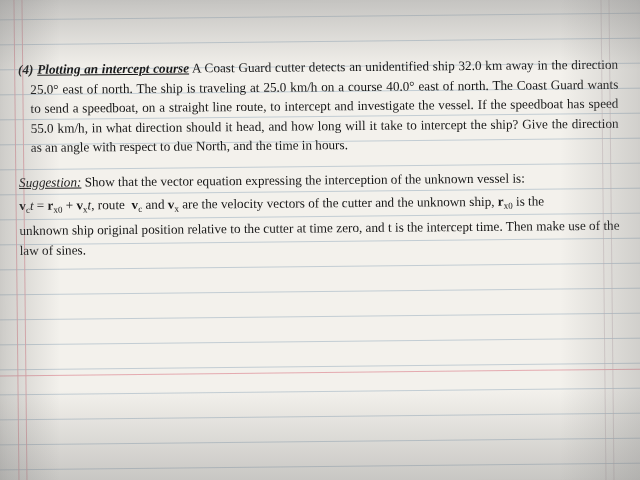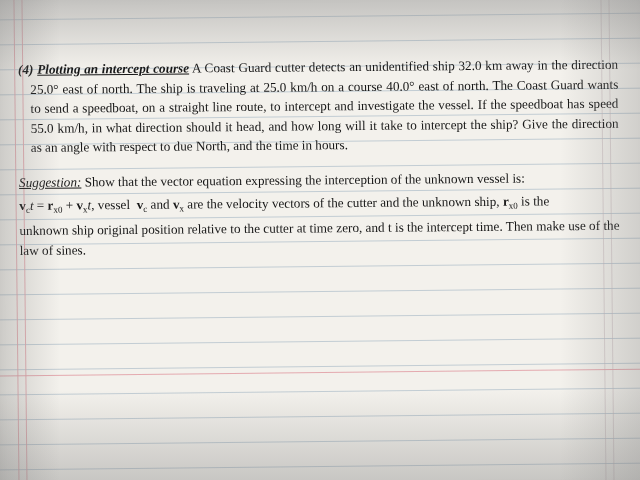--- a/index.html
+++ b/index.html
@@ -173,21 +173,21 @@
     <p class="para suggestion">
       <span class="sugg-label">Suggestion:</span>
       <span>Show that the vector equation expressing the interception of the unknown vessel is:</span>
     </p>
 
     <p class="eqline">
       <span class="vec"><span>v</span><sub>c</sub></span><span class="var-t">t</span>
       <span>=</span>
       <span class="vec"><span>r</span><sub>x0</sub></span>
       <span>+</span>
-      <span class="vec"><span>v</span><sub>x</sub></span><span class="var-t">t</span><span>, vessel</span>
+      <span class="vec"><span>v</span><sub>x</sub></span><span class="var-t">t</span><span>, route</span>
       &nbsp;<span class="vec"><span>v</span><sub>c</sub></span>
       <span>and</span>
       <span class="vec"><span>v</span><sub>x</sub></span>
       <span>are the velocity vectors of the cutter and the unknown ship,</span>
       <span class="vec"><span>r</span><sub>x0</sub></span>
       <span>is the</span>
     </p>
 
     <p class="para">unknown ship original position relative to the cutter at time zero, and t is the intercept time.  Then make use of the law of sines.</p>
   </div>

